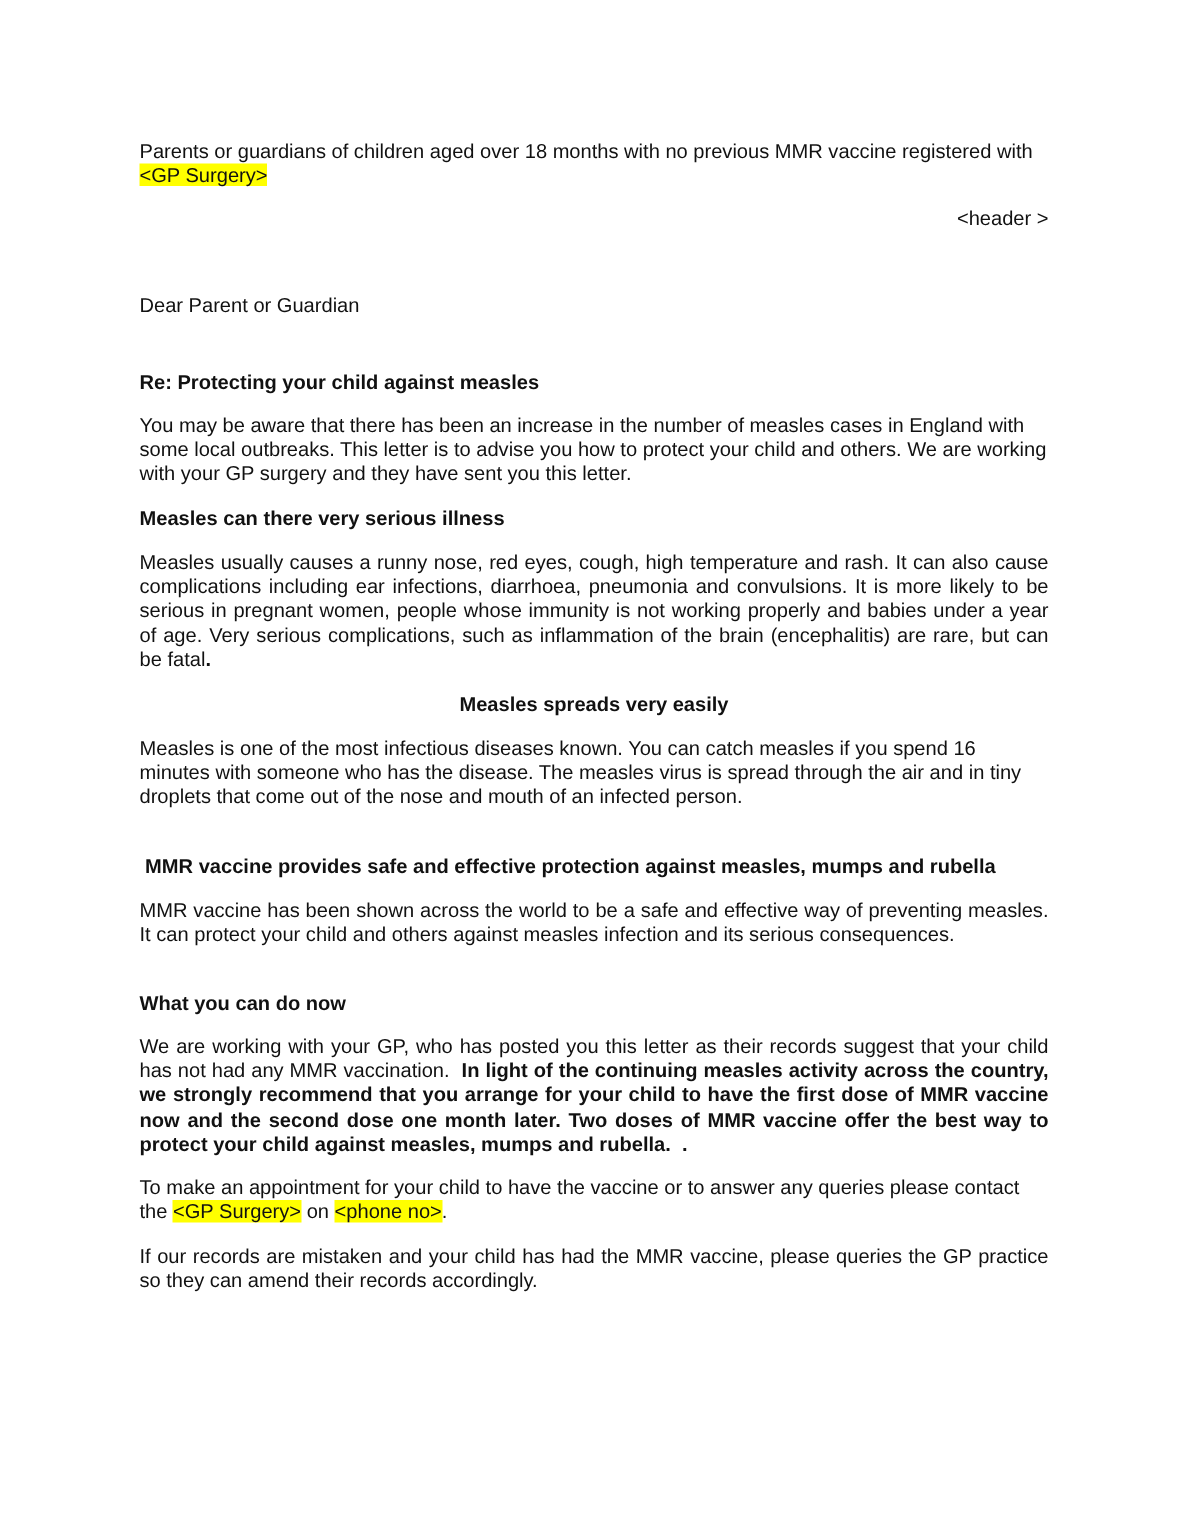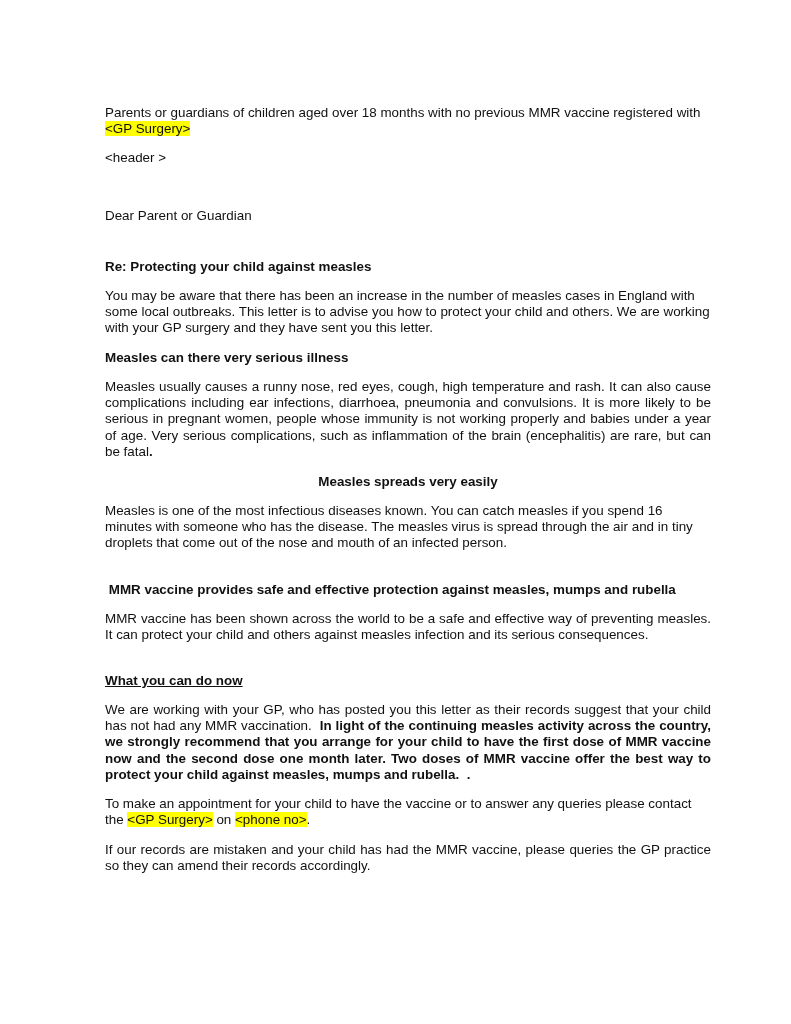--- a/index.html
+++ b/index.html
@@ -20,32 +20,33 @@
     .page {
       position: absolute;
       left: 93px;
       width: 606px;
       top: 0;
     }
     .block {
       position: absolute;
       left: 0;
       width: 606px;
-      margin: 12px;
+      margin: 0;
     }
     .justify {
       text-align: justify;
     }
     .bold {
       font-weight: bold;
     }
     .hl {
       background: #ffff00;
     }
     .right {
+      text-align: right;
     }
   </style>
 </head>
 <body>
 
 <div class="page">
 
   <p class="block" style="top:93px;"><span>Parents or guardians of children aged over 18 months with no previous MMR vaccine registered with </span><span class="hl">&lt;GP Surgery&gt;</span></p>
 
   <p class="block right" style="top:138px;">&lt;header &gt;</p>
@@ -61,21 +62,21 @@
   <p class="block justify" style="top:367px;"><span>Measles usually causes a runny nose, red eyes, cough, high temperature and rash. It can also cause complications including ear infections, diarrhoea, pneumonia and convulsions. It is more likely to be serious in pregnant women, people whose immunity is not working properly and babies under a year of age. Very serious complications, such as inflammation of the brain (encephalitis) are rare, but can be fatal</span><span class="bold">.</span></p>
 
   <p class="block bold" style="top:462px;text-align:center;">Measles spreads very easily</p>
 
   <p class="block" style="top:491px;">Measles is one of the most infectious diseases known. You can catch measles if you spend 16 minutes with someone who has the disease. The measles virus is spread through the air and in tiny droplets that come out of the nose and mouth of an infected person.</p>
 
   <p class="block bold justify" style="top:570px; white-space:pre-wrap;"> MMR vaccine provides safe and effective protection against measles, mumps and rubella</p>
 
   <p class="block justify" style="top:599px;">MMR vaccine has been shown across the world to be a safe and effective way of preventing measles. It can protect your child and others against measles infection and its serious consequences.</p>
 
-  <p class="block bold" style="top:661px;text-decoration:underline;">What you can do now</p>
+  <p class="block bold" style="top:661px;">What you can do now</p>
 
   <p class="block justify" style="top:690px; white-space:pre-wrap;"><span>We are working with your GP, who has posted you this letter as their records suggest that your child has not had any MMR vaccination.  </span><span class="bold">In light of the continuing measles activity across the country, we strongly recommend that you arrange for your child to have the first dose of MMR vaccine now and the second dose one month later. Two doses of MMR vaccine offer the best way to protect your child against measles, mumps and rubella.  .</span></p>
 
   <p class="block" style="top:784px; white-space:pre-wrap;"><span>To make an appointment for your child to have the vaccine or to answer any queries please contact the </span><span class="hl">&lt;GP Surgery&gt;</span><span> on </span><span class="hl">&lt;phone no&gt;</span><span>.</span></p>
 
   <p class="block justify" style="top:830px;">If our records are mistaken and your child has had the MMR vaccine, please queries the GP practice so they can amend their records accordingly.</p>
 
 </div>
 
 </body></html>

